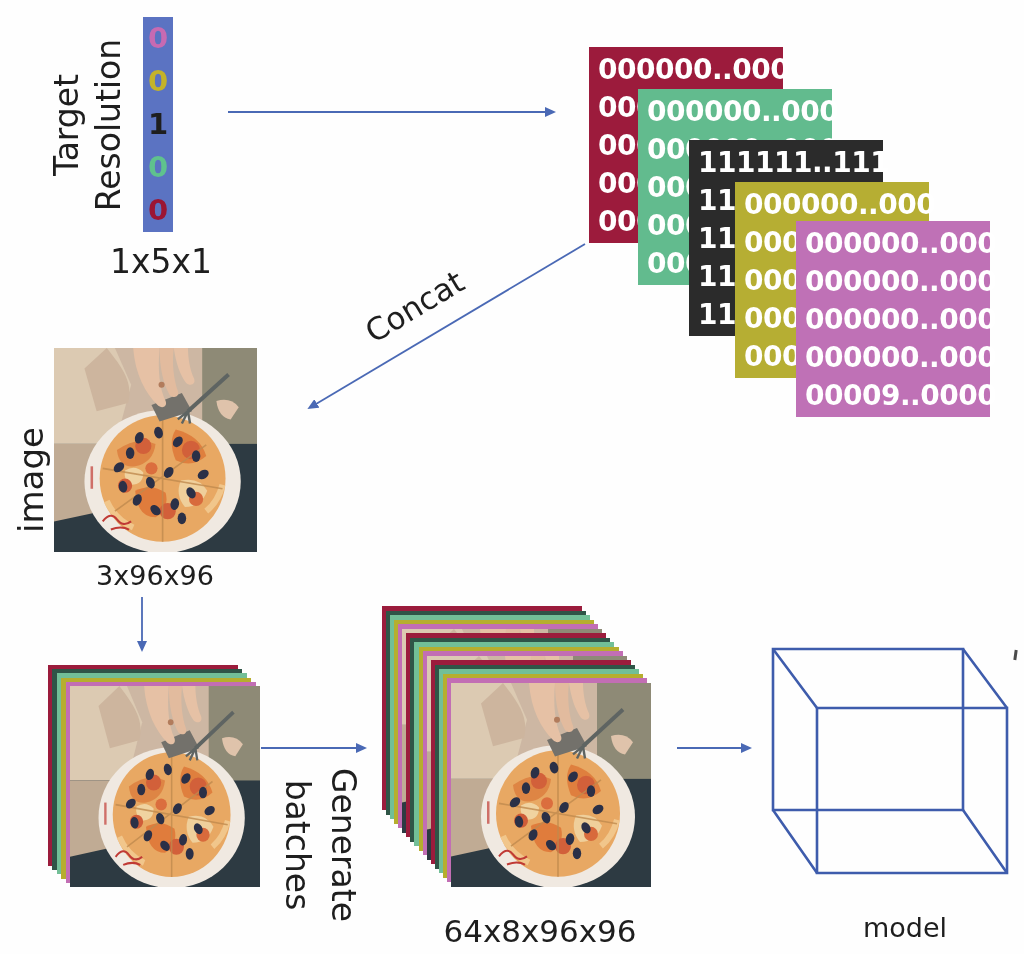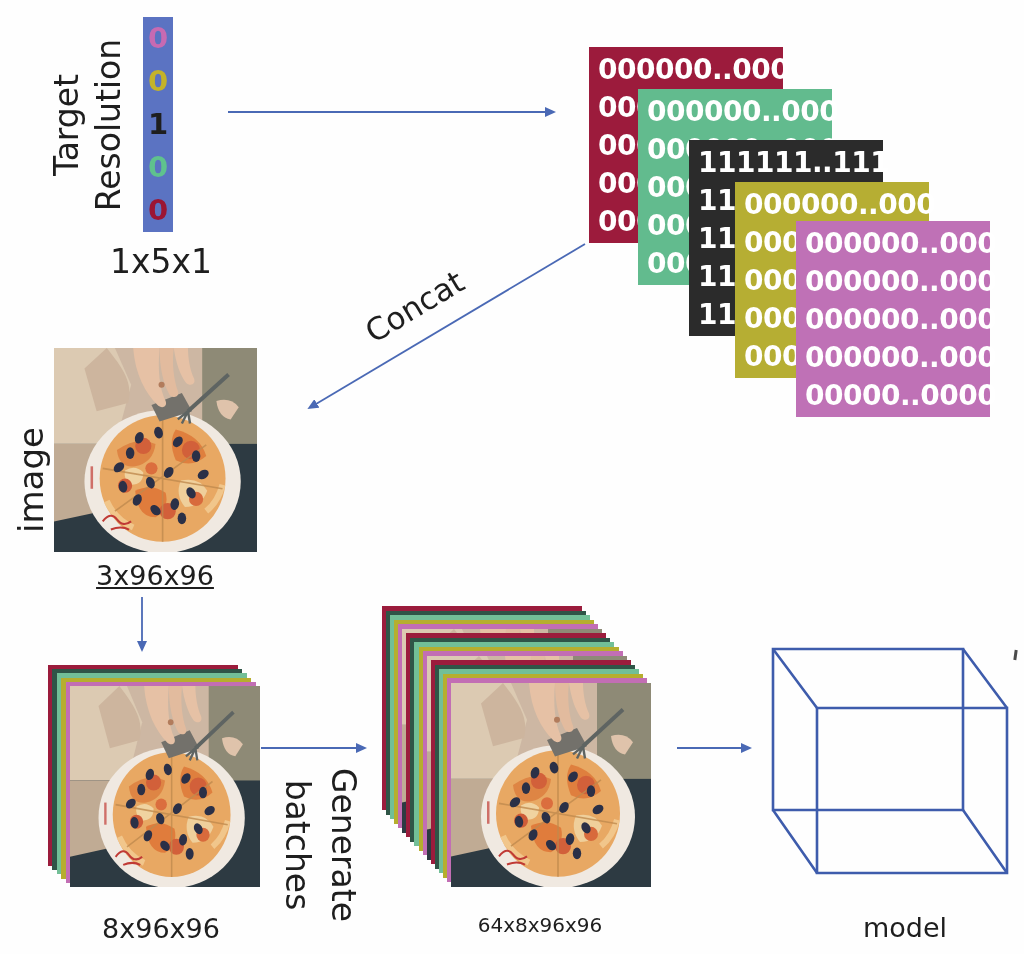--- a/index.html
+++ b/index.html
@@ -21,23 +21,23 @@
   .brow{color:#fff;font-weight:bold;font-size:28px;line-height:38px;letter-spacing:-0.5px;white-space:nowrap;}
 
   
   #label-target{left:-12px;top:83px;width:200px;height:84px;font-size:33px;line-height:42px;}
   #label-image{left:-64px;top:460px;width:190px;height:40px;font-size:34px;line-height:40px;}
   #label-generate{left:230px;top:799px;width:180px;height:92px;font-size:33px;line-height:46px;}
   #label-concat{left:326px;top:288px;width:180px;height:42px;font-size:31px;transform:rotate(-31deg);}
 
   
   #dims-strip{left:81px;top:242px;width:160px;font-size:33px;}
-  #dims-image{left:75px;top:560px;width:160px;font-size:27px;text-decoration:underline;}
+  #dims-image{left:75px;top:560px;width:160px;font-size:27px;}
   #dims-stack8{left:81px;top:913px;width:160px;font-size:27px;}
-  #dims-stack64{left:440px;top:913px;width:200px;font-size:20px;}
+  #dims-stack64{left:440px;top:913px;width:200px;font-size:31px;}
   #label-model{left:825px;top:912px;width:160px;font-size:27px;}
 
   
   #pizza-main{left:54px;top:348px;width:203px;height:204px;}
   svg.pizza{display:block;}
 
   
   #stack-8{left:48px;top:665px;width:214px;height:224px;}
   .s8-layer{position:absolute;width:190px;height:201px;}
   .s8-front{position:absolute;left:22px;top:21px;width:190px;height:201px;}
@@ -153,21 +153,21 @@
         <div class="brow">000000..000</div>
         <div class="brow">000000..000</div>
         <div class="brow">000000..000</div>
         <div class="brow">000000..000</div>
       </div>
       <div class="bsheet" style="left: 796px; top: 193px; background: rgb(191, 113, 182); z-index: 14;">
         <div class="brow">000000..000</div>
         <div class="brow">000000..000</div>
         <div class="brow">000000..000</div>
         <div class="brow">000000..000</div>
-        <div class="brow">00000..0000</div>
+        <div class="brow">00009..0000</div>
       </div>
     </div>
 
   <div id="label-concat" class="lbl">Concat</div>
 
   <svg id="pizza-main" class="abs pizza" viewBox="0 0 200 200" preserveAspectRatio="none">
       <use href="#pizza"></use>
     </svg>
   <div id="label-image" class="lbl vlabel">image</div>
   <div id="dims-image" class="lbl">3x96x96</div>
@@ -175,21 +175,20 @@
   <div id="stack-8" class="abs">
       <div class="s8-layer" style="left: 0px; top: 0px; background: rgb(155, 28, 60);"></div>
       <div class="s8-layer" style="left: 4.4px; top: 4.2px; background: rgb(47, 85, 71);"></div>
       <div class="s8-layer" style="left: 8.8px; top: 8.4px; background: rgb(114, 191, 151);"></div>
       <div class="s8-layer" style="left: 13.2px; top: 12.6px; background: rgb(182, 174, 46);"></div>
       <div class="s8-layer" style="left: 17.6px; top: 16.8px; background: rgb(194, 110, 180);"></div>
       <svg viewBox="0 0 200 200" preserveAspectRatio="none" class="pizza s8-front">
         <use href="#pizza" xlink:href="#pizza"></use>
       </svg>
     </div>
-  <div id="dims-stack8" class="lbl">8x96x96</div>
 
   <div id="label-generate" class="lbl vlabel-cw">
     <div>Generate</div>
     <div>batches</div>
   </div>
 
   <div id="stack-64" class="abs">
       <div class="s64-layer" style="background: rgb(155, 28, 60); position: absolute; left: 0px; top: 0px;"></div>
       <div class="s64-layer" style="background: rgb(47, 85, 71); position: absolute; left: 4.06px; top: 4.53px;"></div>
       <div class="s64-layer" style="background: rgb(114, 191, 151); position: absolute; left: 8.12px; top: 9.06px;"></div>

